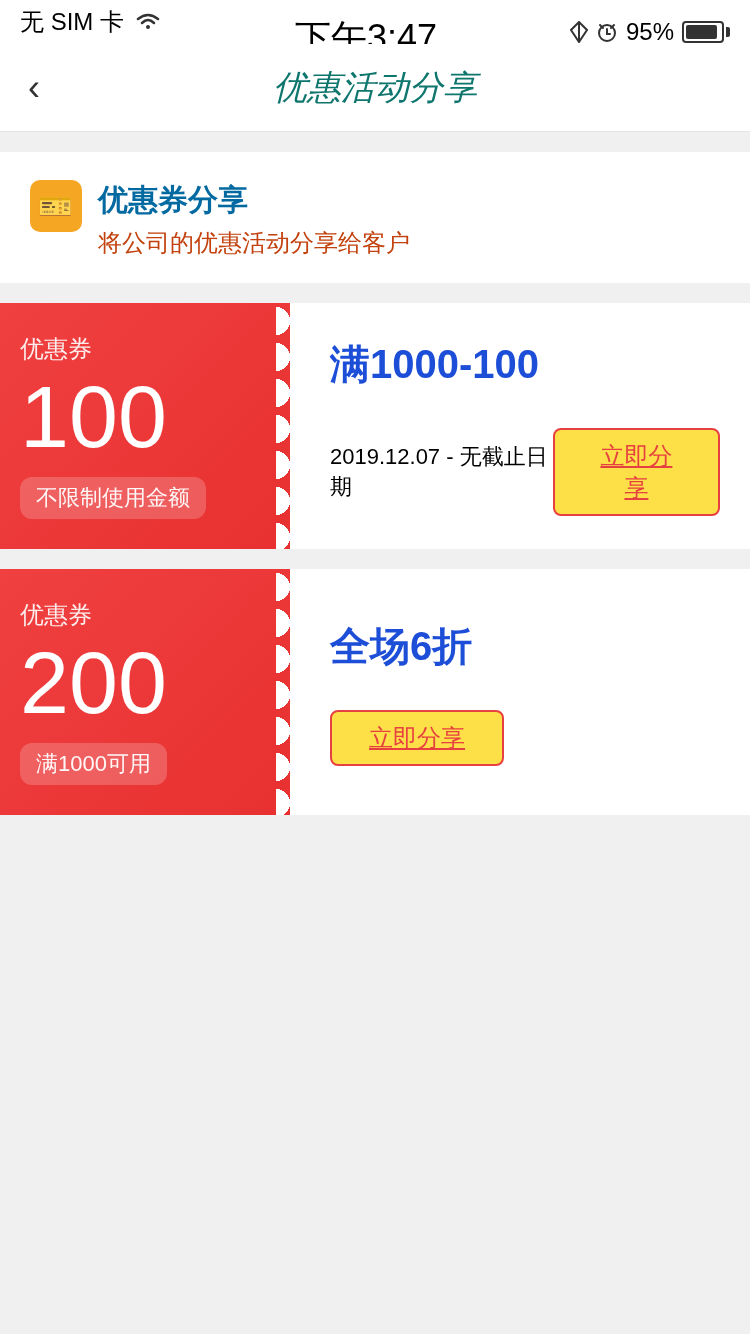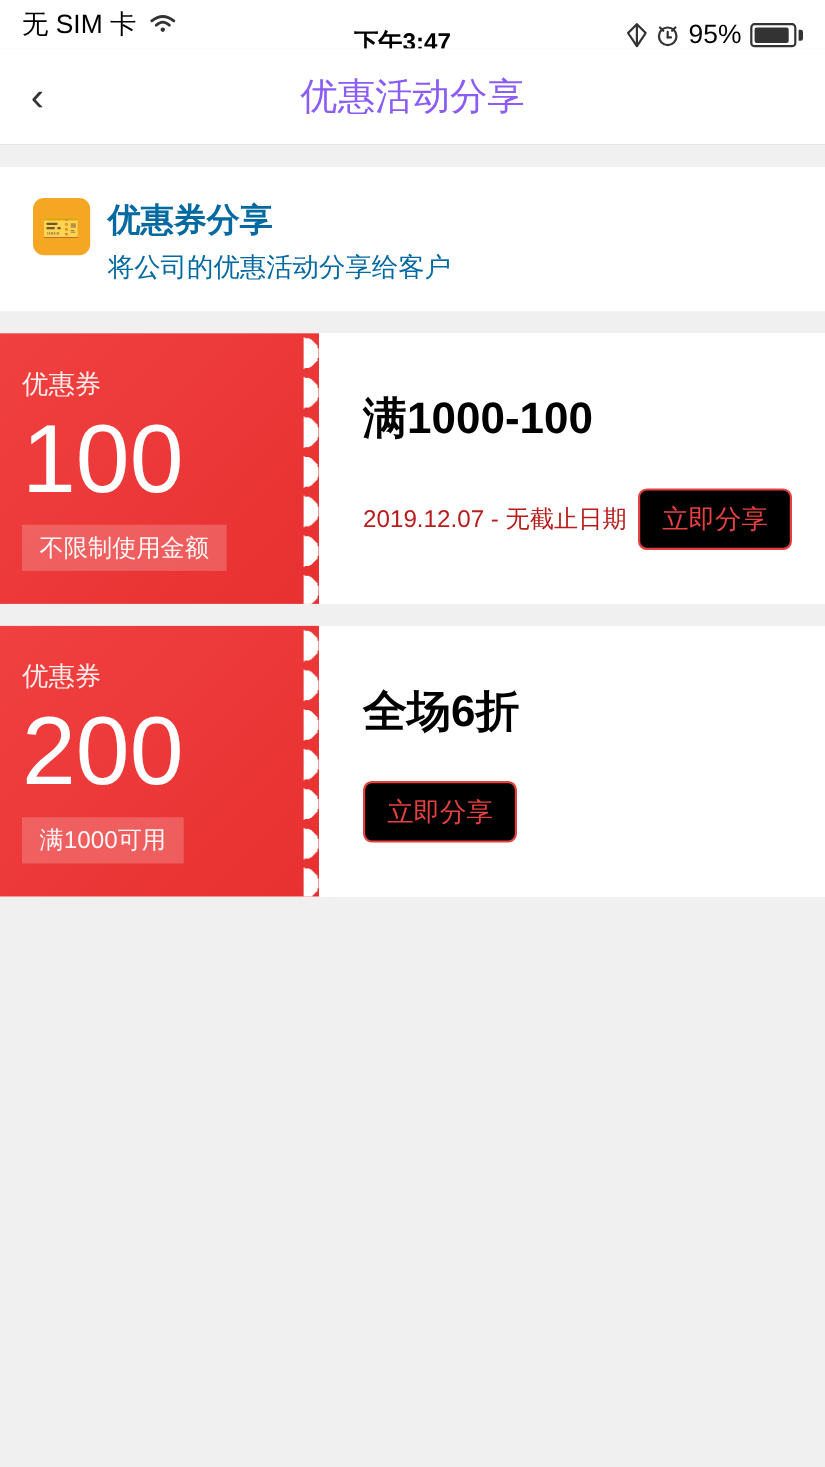--- a/index.html
+++ b/index.html
@@ -25,22 +25,22 @@
       font-weight: 500;
       text-align: center;
     }
     .status-left {
       display: flex;
       align-items: center;
       gap: 10px;
       font-size: 24px;
     }
     .status-center {
-      font-size: 22px;
-      font-weight: 700;
+      font-size: 36px;
+      font-weight: 400;
       margin-top: 32px;
     }
     .status-right {
       display: flex;
       align-items: center;
       gap: 8px;
       font-size: 24px;
       margin-top: 20px;
     }
     .battery-icon {
@@ -85,21 +85,22 @@
     .nav-back {
       position: absolute;
       left: 28px;
       font-size: 36px;
       color: #333;
       cursor: pointer;
     }
     .nav-title {
       font-size: 34px;
       font-weight: 500;
-      color: #8b5cf6;
+      color: #0f766e;
+      font-style: italic;
     }
 
     
     .section-header {
       background: #fff;
       padding: 28px 30px 24px;
       display: flex;
       align-items: flex-start;
       gap: 16px;
       margin-top: 20px;
@@ -120,21 +121,21 @@
       flex-direction: column;
       gap: 6px;
     }
     .section-title {
       font-size: 30px;
       font-weight: 600;
       color: #0369a1;
     }
     .section-subtitle {
       font-size: 24px;
-      color: #0369a1;
+      color: #c2410c;
     }
 
     
     .coupons-container {
       margin-top: 20px;
       display: flex;
       flex-direction: column;
       gap: 20px;
       padding-bottom: 40px;
     }
@@ -203,49 +204,50 @@
       font-weight: 300;
       color: #fff;
       line-height: 1;
       margin-bottom: 16px;
     }
     .coupon-condition {
       font-size: 22px;
       color: rgba(255,255,255,0.95);
       background: rgba(255,255,255,0.2);
       padding: 6px 16px;
-      border-radius: 0;
+      border-radius: 12px;
     }
 
     .coupon-name {
       font-size: 40px;
       font-weight: 600;
-      color: #000000;
+      color: #1d4ed8;
       margin-bottom: 20px;
     }
     .coupon-date {
       font-size: 22px;
-      color: #b91c1c;
+      color: #000000;
       margin-bottom: 0;
     }
     .coupon-footer {
       display: flex;
       align-items: center;
       justify-content: space-between;
       margin-top: 16px;
     }
 
     .share-btn {
       border: 2px solid #e74040;
       color: #e74040;
-      background: #000000;
+      background: #fde047;
       border-radius: 8px;
-      padding: 10px 20px;
+      padding: 10px 37px;
       font-size: 24px;
       cursor: pointer;
+      text-decoration: underline;
     }
 
     
     .bottom-area {
       background: #f0f0f0;
       flex: 1;
       min-height: 500px;
     }
   </style>
 </head>

